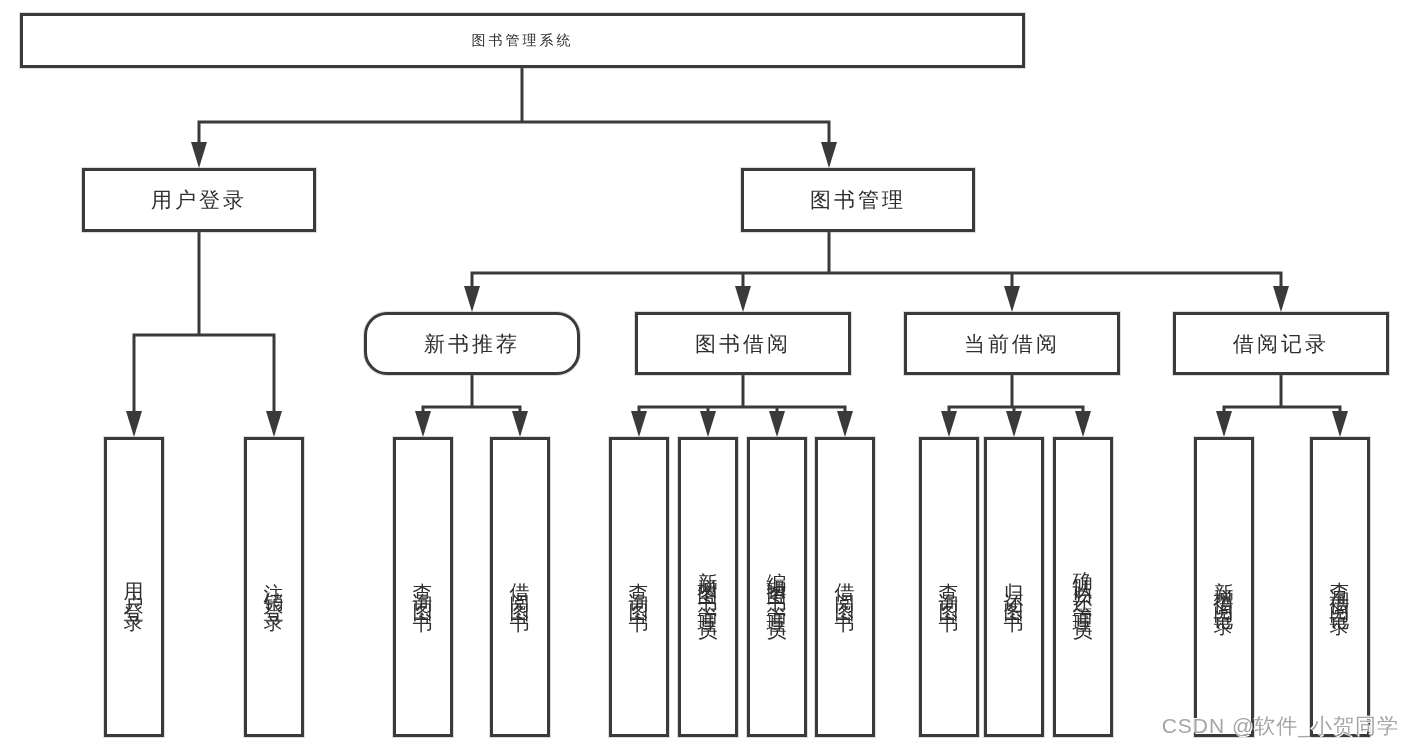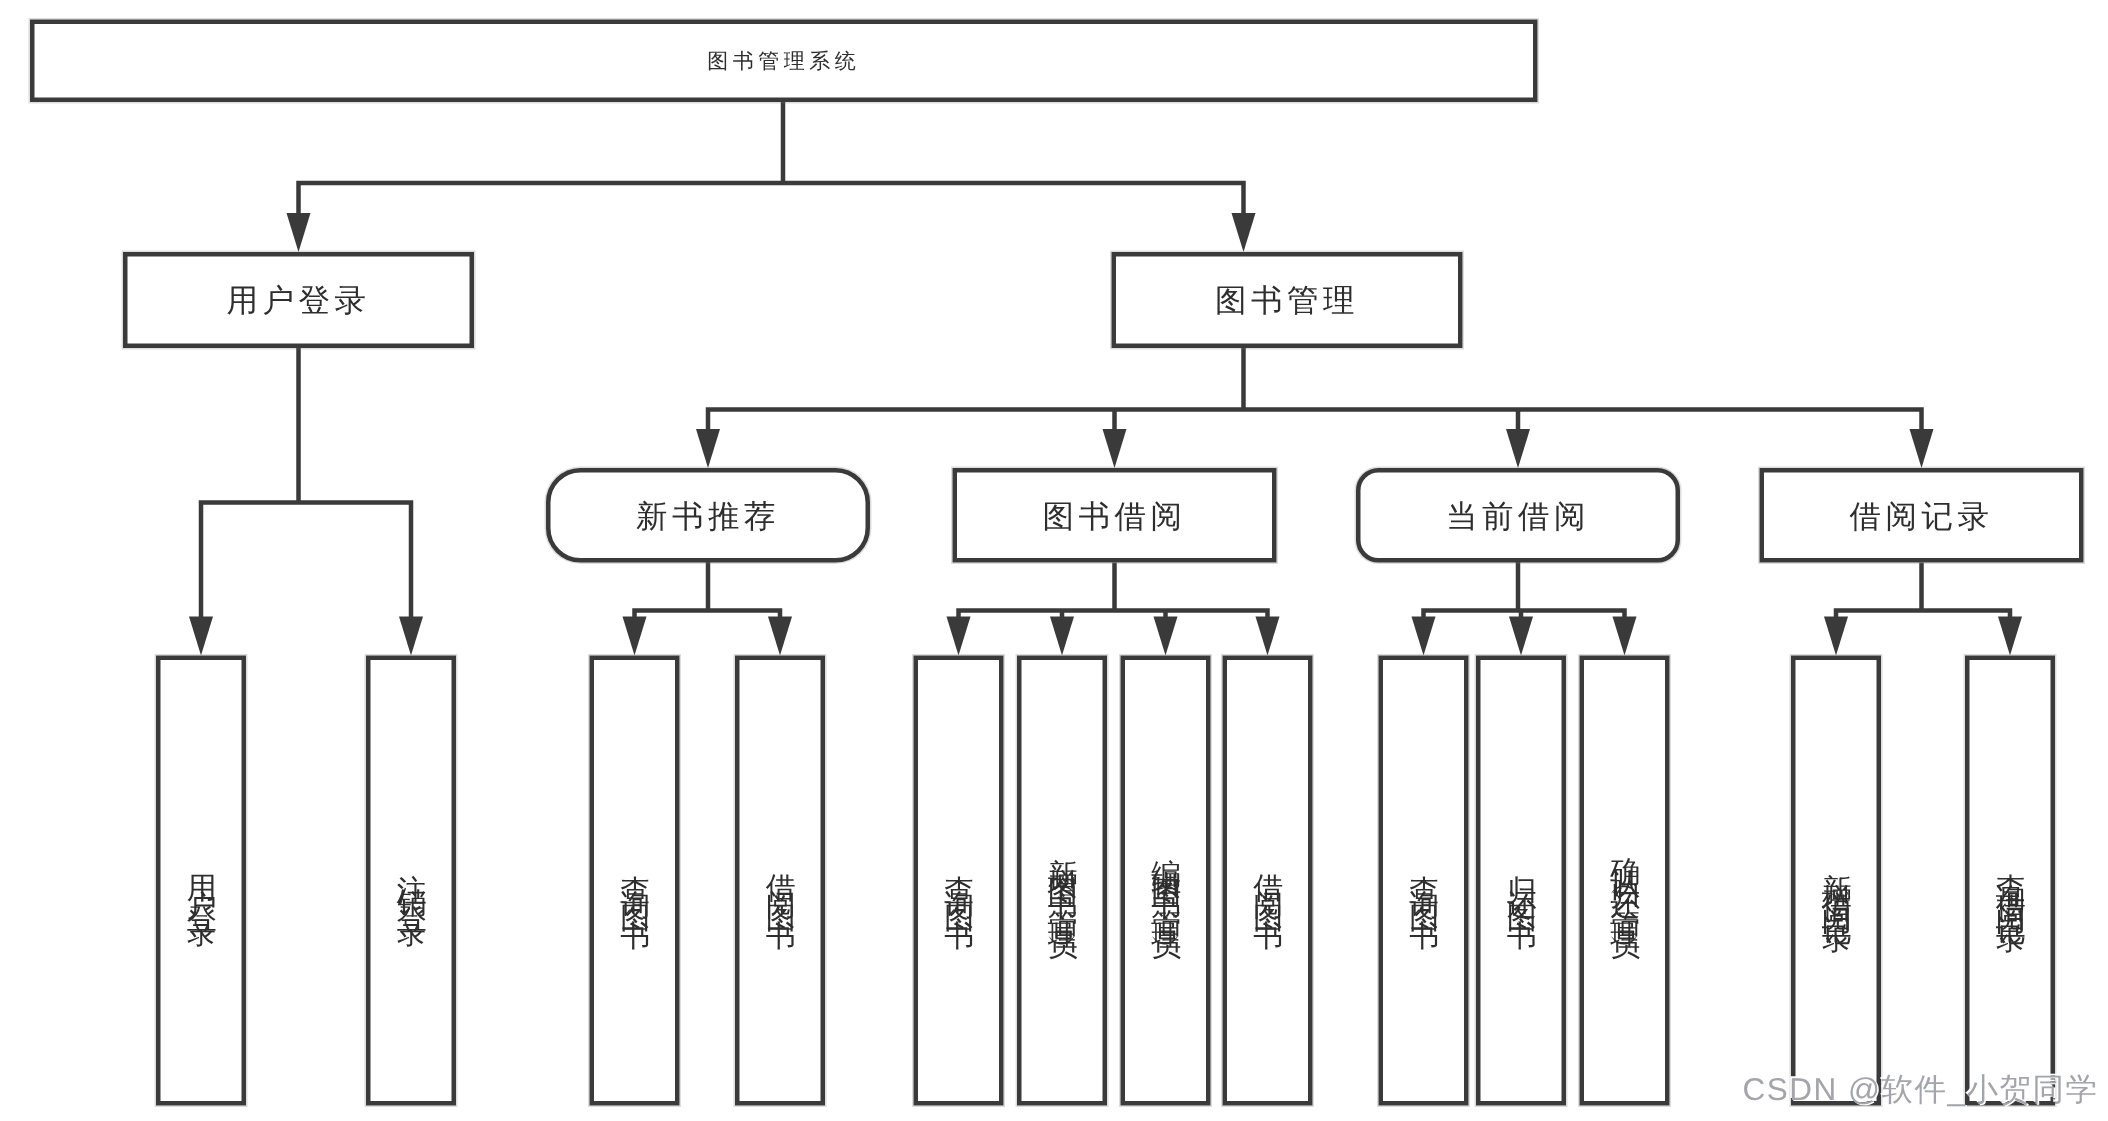--- a/index.html
+++ b/index.html
@@ -111,21 +111,21 @@
   <div class="node h" style="left:712px;top:168px;width:234px;height:64px;margin-left:29px;">
     <span class="lbl">图书管理</span>
   </div>
 
   <div class="node h" style="left:364px;top:312px;width:216px;height:63px;border-radius:23px;">
     <span class="lbl">新书推荐</span>
   </div>
   <div class="node h" style="left:635px;top:312px;width:216px;height:63px;text-align:right;">
     <span class="lbl">图书借阅</span>
   </div>
-  <div class="node h" style="left:904px;top:312px;width:216px;height:63px;border-radius:15px;">
+  <div class="node h" style="left:904px;top:312px;width:216px;height:63px;">
     <span class="lbl">当前借阅</span>
   </div>
   <div class="node h" style="left:1173px;top:312px;width:216px;height:63px;">
     <span class="lbl">借阅记录</span>
   </div>
 
   <div class="node v" style="left:104px;top:437px;width:60px;height:300px;">
     <span class="lbl">用户登录</span>
   </div>
   <div class="node v" style="left:244px;top:437px;width:60px;height:300px;">

